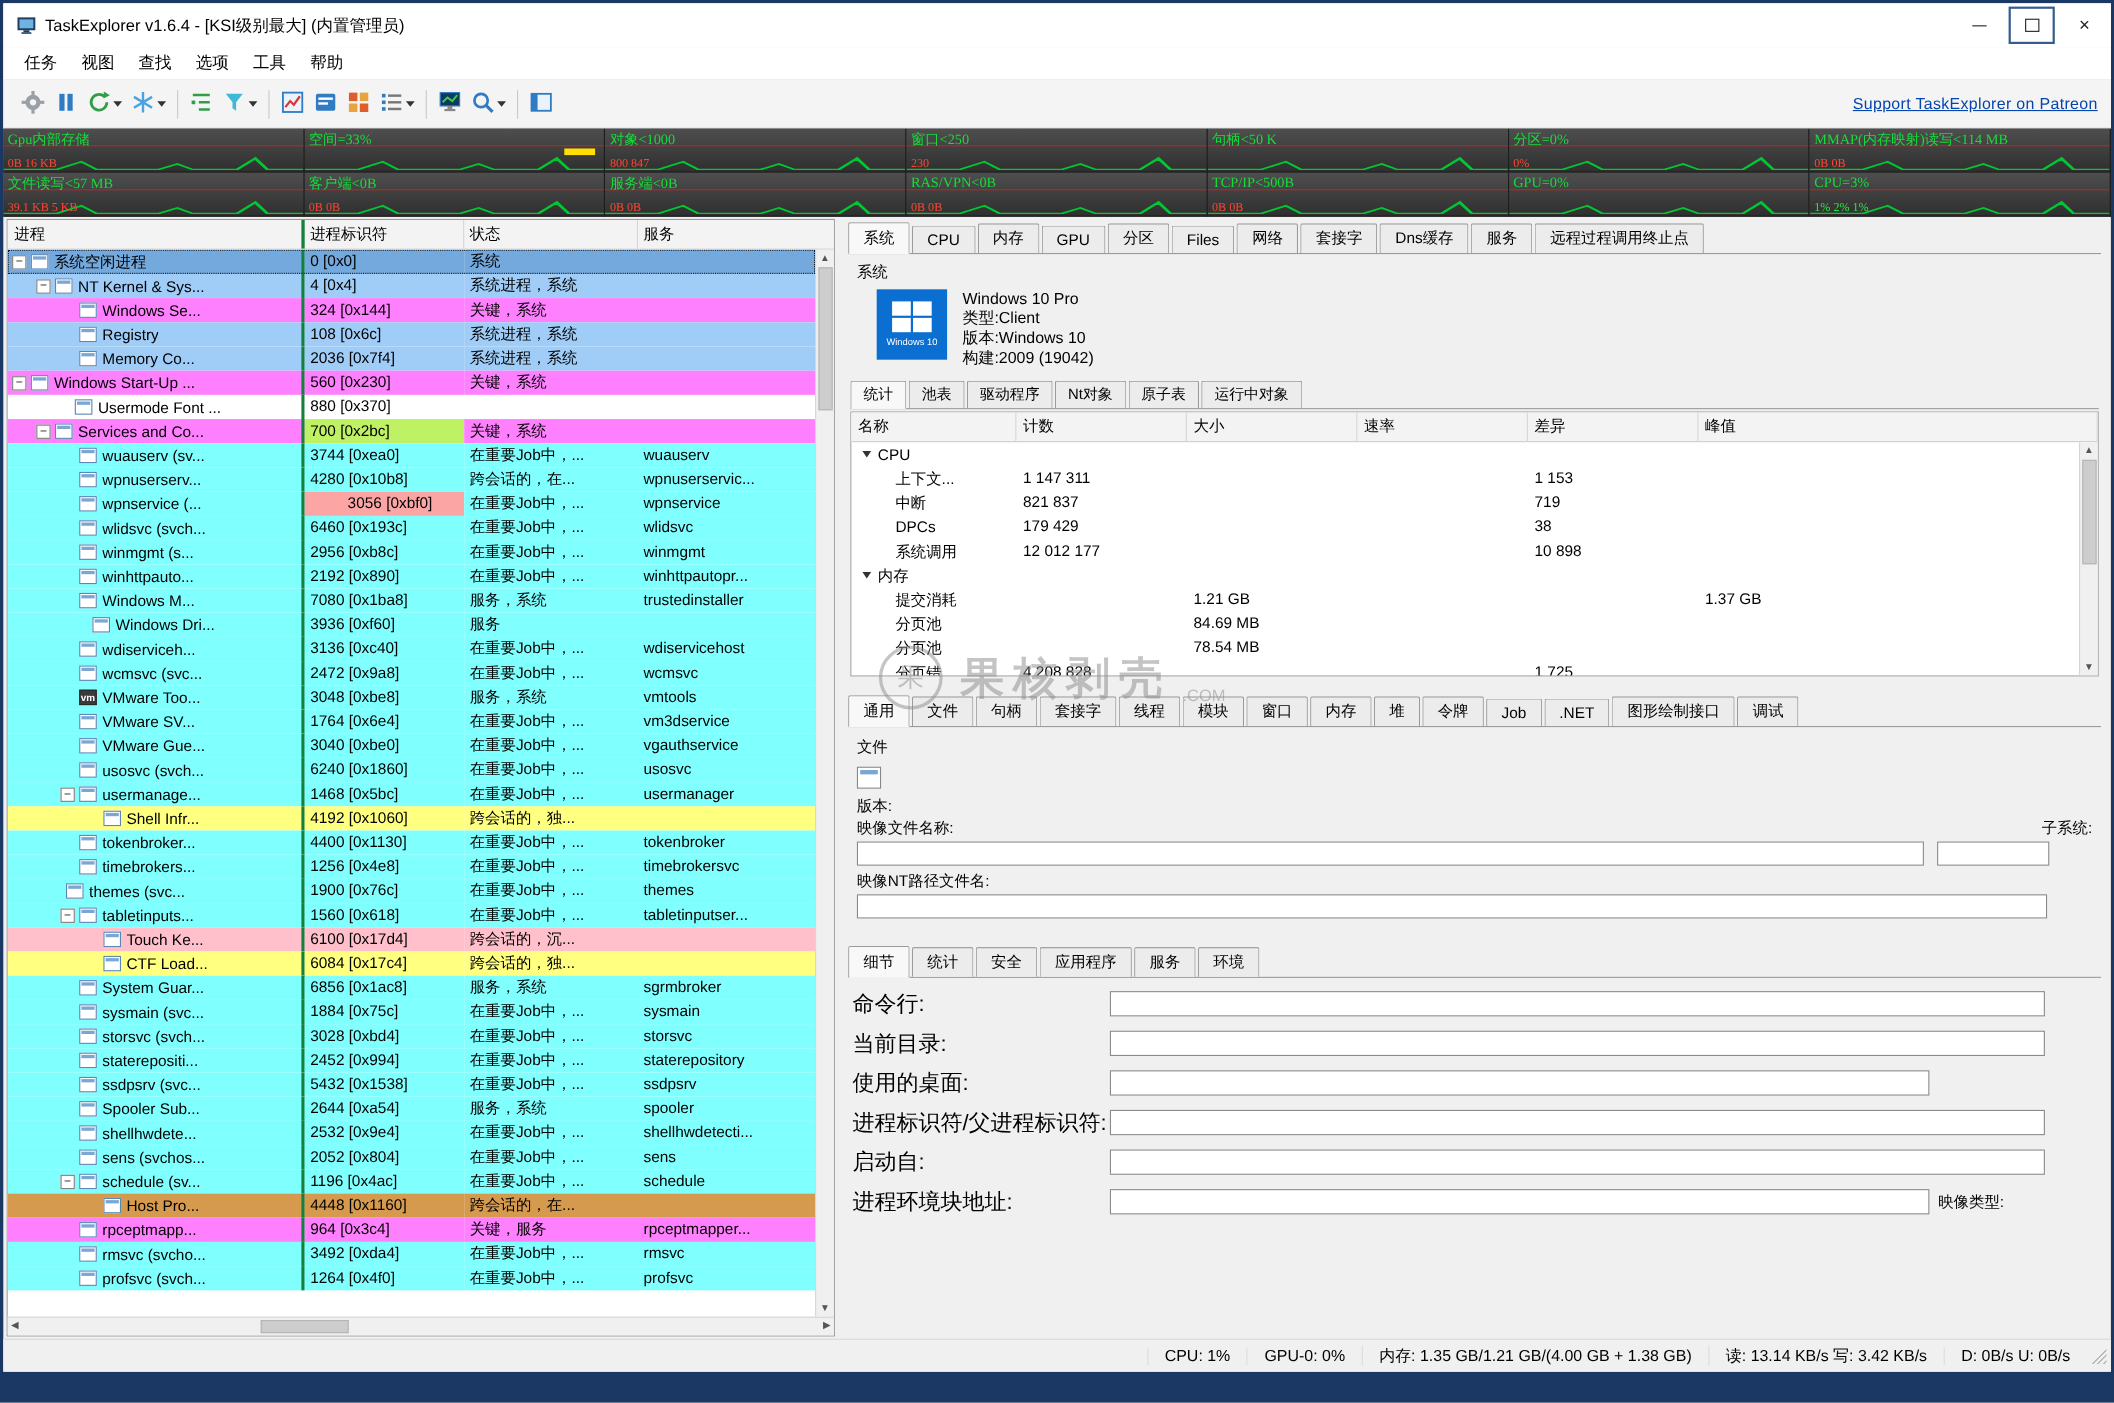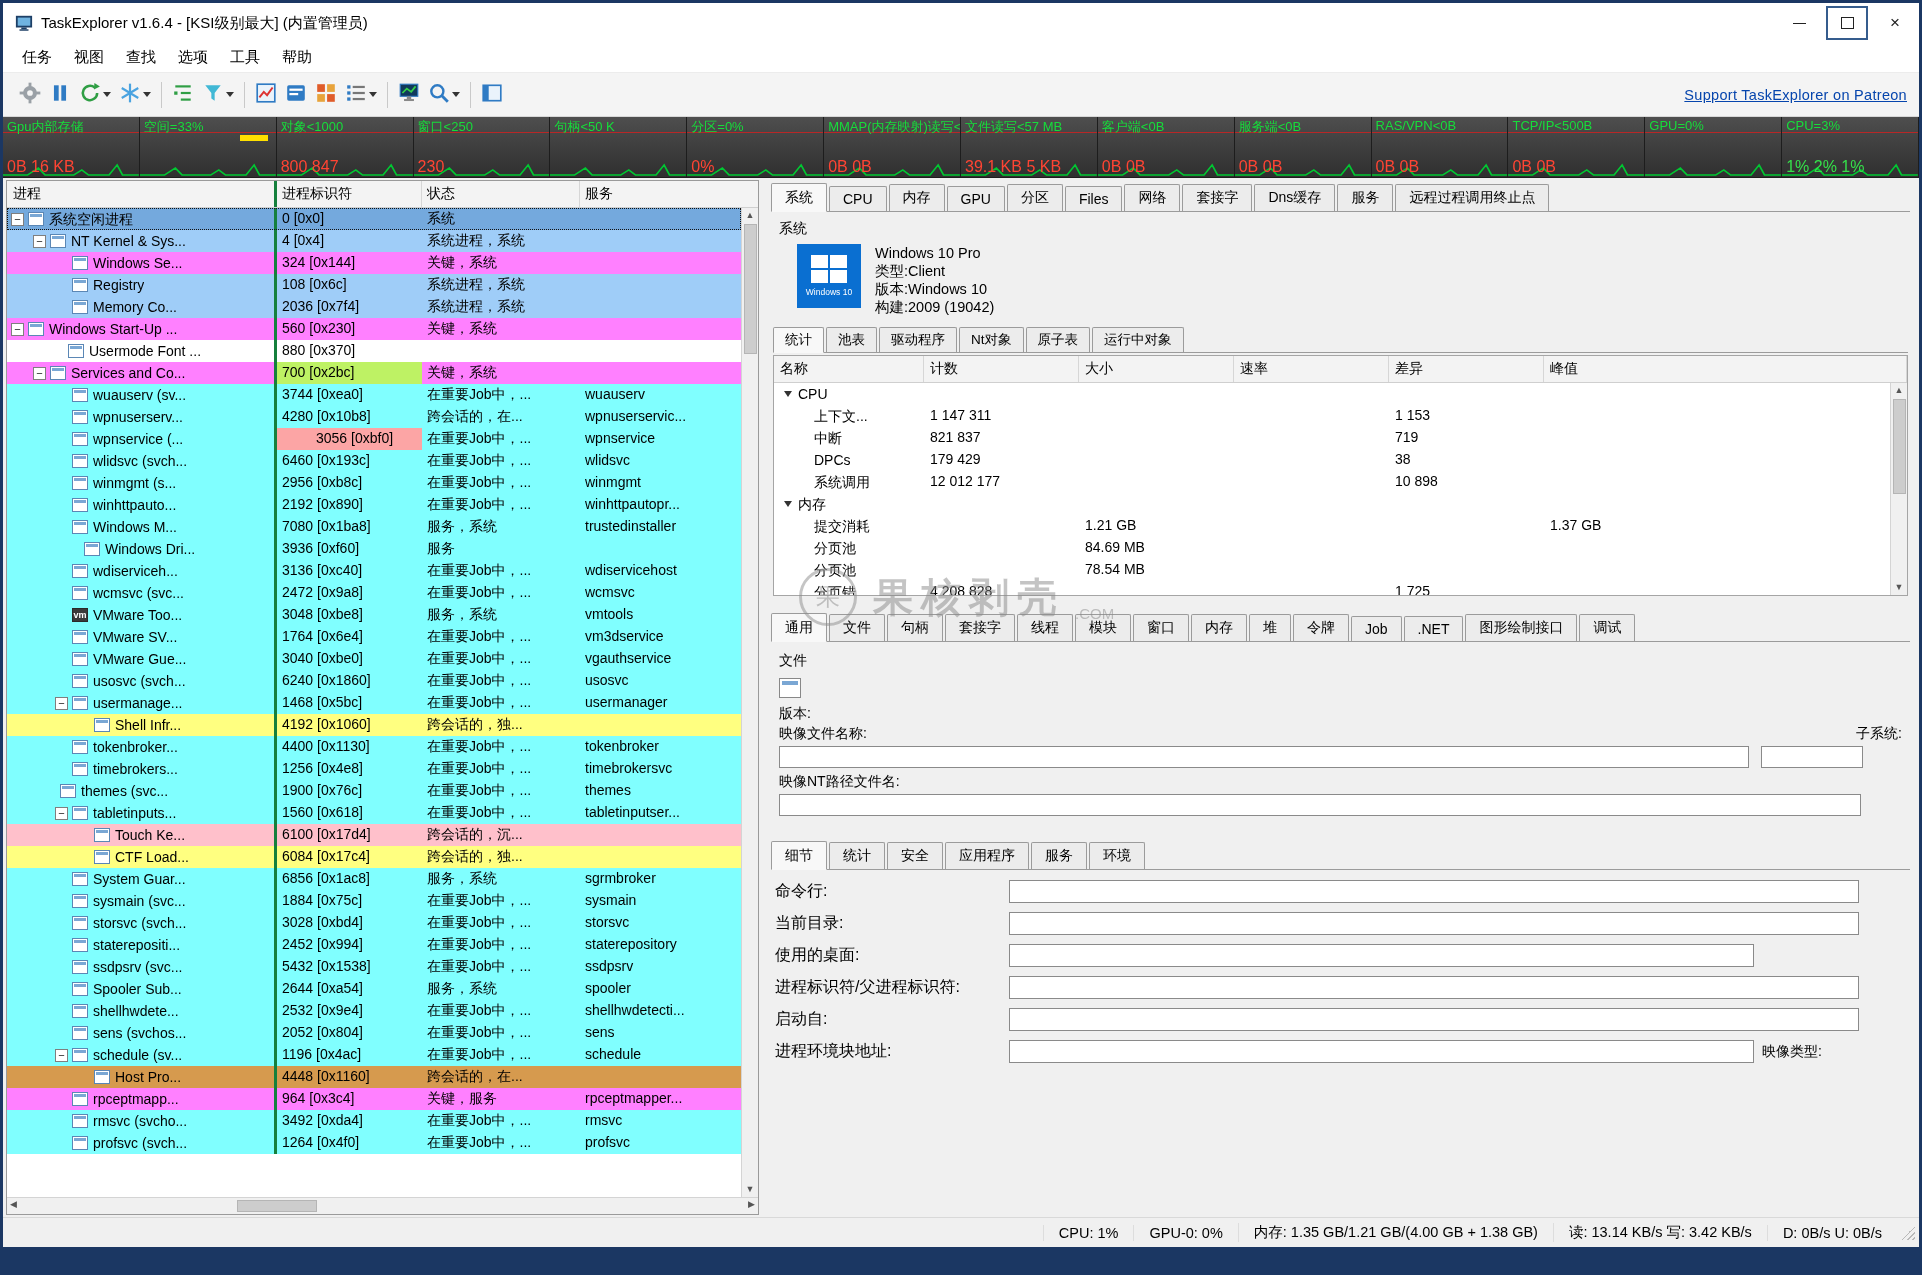--- a/index.html
+++ b/index.html
@@ -26,25 +26,25 @@
   
   .menubar { height:30px; background:#fff; display:flex; align-items:center; padding-left:8px; flex:none; border-bottom:1px solid #ececec; }
   .menu-item { padding:4px 11px; font-size:15px; }
   
   .toolbar { height:44px; background:#f4f4f4; border-bottom:1px solid #d8d8d8; display:flex; align-items:center; padding:0 12px; flex:none; }
   .tbtn { display:flex; align-items:center; padding:4px 3px; margin:0 1px; }
   .dd { width:0; height:0; border-left:4px solid transparent; border-right:4px solid transparent; border-top:5px solid #333; margin-left:2px; }
   .tsep { width:1px; height:26px; background:#c9c9c9; margin:0 6px; }
   .patreon { margin-left:auto; color:#0645ad; text-decoration:underline; font-size:14.5px; letter-spacing:.3px; }
   
-  .graphs { height:61px; display:flex; flex-direction:row; flex:none; background:#2c2c2c; }
+  .graphs { height:80px; display:flex; flex-direction:column; flex:none; background:#2c2c2c;font-family:Liberation Serif, serif; }
   .grow { flex:1; display:flex; }
   .gcell { flex:1; position:relative; overflow:hidden; background:linear-gradient(#4e4e4e,#2f2f2f); border-right:1px solid #1d1d1d; border-bottom:1px solid #1d1d1d; }
   .glabel { position:absolute; top:1px; left:4px; color:#16dd3a; font-size:13px; white-space:nowrap; z-index:2; }
-  .gval { position:absolute; bottom:1px; left:4px; color:#ff4433; font-size:16px; white-space:nowrap; z-index:2; }
+  .gval { position:absolute; bottom:1px; left:4px; color:#ff4433; font-size:11px; white-space:nowrap; z-index:2; }
   .gval.green { color:#35e04a; }
   .redline { position:absolute; top:15px; left:0; right:0; border-top:1px solid #c22; opacity:.85; }
   .spark { position:absolute; bottom:0; left:0; width:100%; height:20px; }
   .ybar { position:absolute; right:8px; top:18px; width:28px; height:6px; background:#ffe000; }
   
   .main { flex:1; display:flex; min-height:0; padding:2px 3px; }
   
   .left-panel { width:753px; flex:none; background:#fff; border:1px solid #9a9a9a; display:flex; flex-direction:column; }
   .pheader { display:flex; height:27px; background:#f3f3f3; border-bottom:1px solid #cfcfcf; flex:none; }
   .hcell { font-size:14px; padding:4px 6px; border-right:1px solid #d6d6d6; white-space:nowrap; overflow:hidden; }
@@ -109,21 +109,21 @@
   .fp-icon::before { content:""; position:absolute; top:2px; left:2px; right:2px; height:4px; background:#7aa7d4; }
   .fp-line { display:flex; align-items:center; padding:1px 4px; }
   .fp-sub { margin-left:auto; }
   .tinput { height:22px; border:1px solid #8a8a8a; background:#fff; margin:2px 0 4px 4px; display:block; }
   .tinput.long { width:970px; display:inline-block; vertical-align:top; }
   .tinput.small { width:102px; display:inline-block; vertical-align:top; margin-left:8px; }
   .tinput.full { width:1082px; }
   
   .detailpane { flex:1; padding:10px 4px 0 4px; }
   .frow { display:flex; align-items:center; margin-bottom:9px; }
-  .flabel { width:234px; flex:none; font-size:16px; }
+  .flabel { width:234px; flex:none; font-size:20px; }
   .finput { height:23px; border:1px solid #8a8a8a; background:#fff; width:850px; }
   .finput.short { width:745px; }
   .fsuffix { margin-left:8px; font-size:14px; white-space:nowrap; }
   
   .watermark { position:absolute; left:40px; top:388px; display:flex; align-items:center; gap:16px; opacity:.5; pointer-events:none; z-index:5; }
   .wm-circle { width:58px; height:58px; border:3px solid #8d8d8d; border-radius:50%; display:flex; align-items:center; justify-content:center; font-size:24px; color:#8d8d8d; }
   .wm-text { font-size:40px; letter-spacing:8px; color:#8a8a8a; font-weight:bold; }
   .wm-suffix { font-size:15px; color:#8a8a8a; align-self:flex-end; margin-left:-6px; margin-bottom:4px; }
   
   .statusbar { height:30px; background:#f0f0f0; border-top:1px solid #d9d9d9; display:flex; align-items:center; justify-content:flex-end; flex:none; padding-right:4px; }

